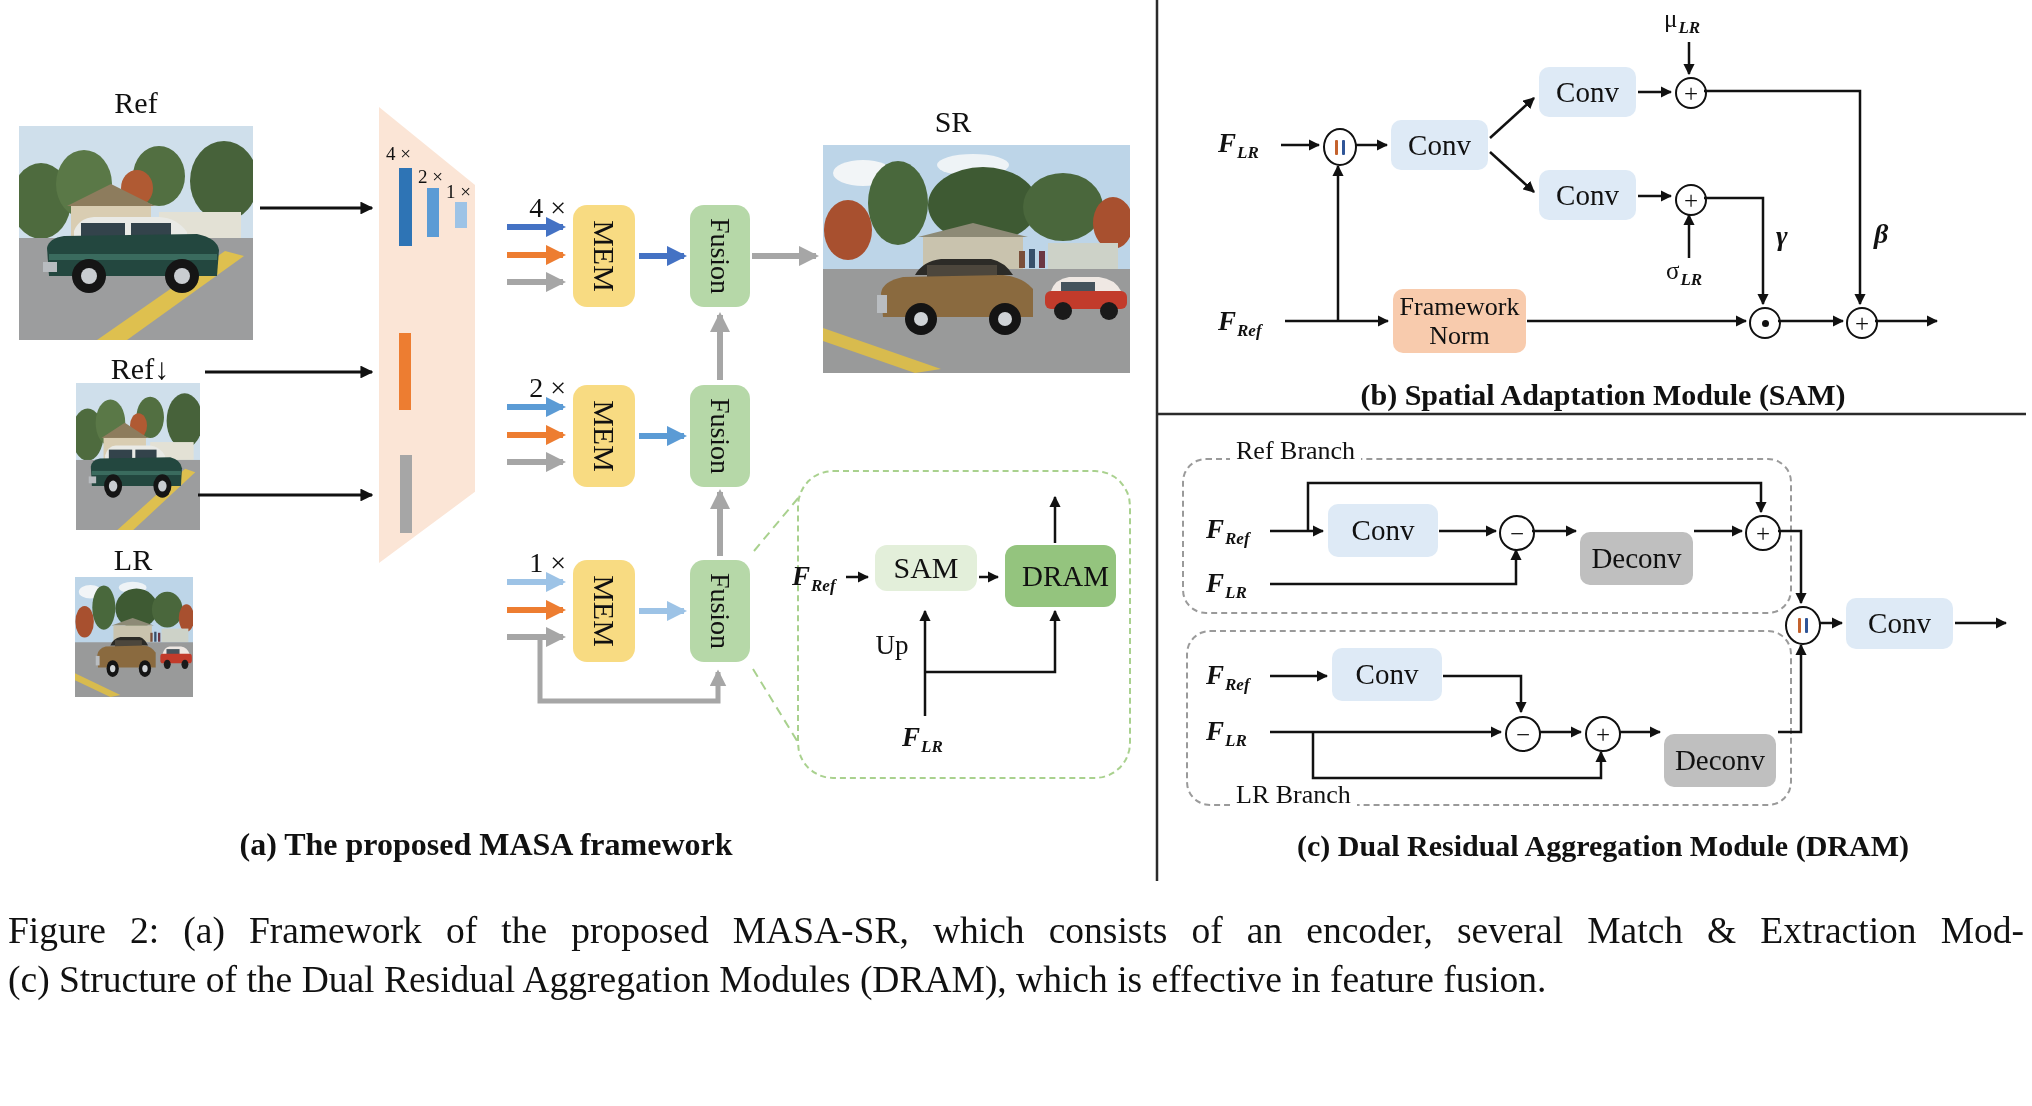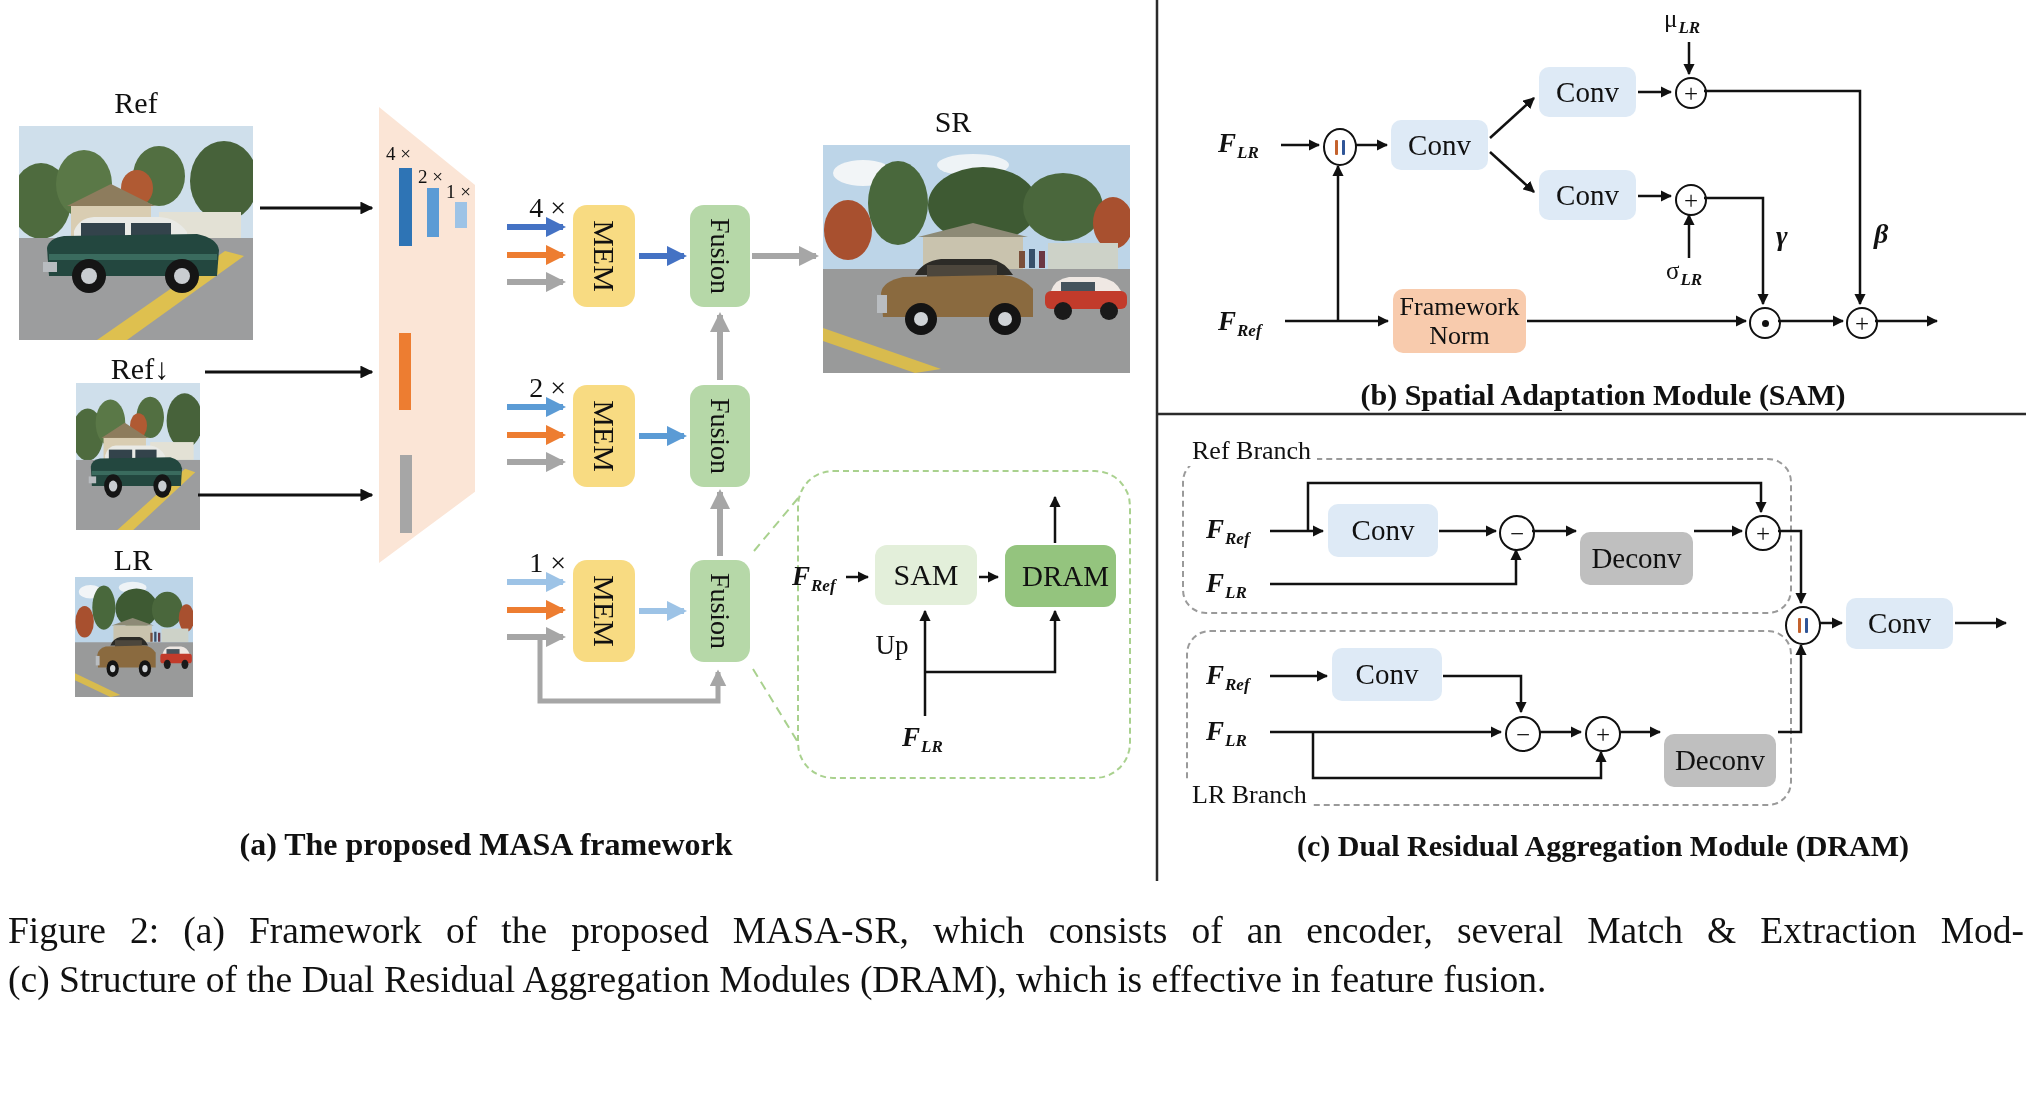--- a/index.html
+++ b/index.html
@@ -17,21 +17,21 @@
   .fusion{background:#B6D8A8;border-radius:14px;}
   .convb{background:#DEEAF6;border-radius:10px;font-size:29px;}
   .deconvb{background:#BFBFBF;border-radius:10px;font-size:29px;margin-top:28px;}
   .inorm{background:#F8CBAD;border-radius:10px;font-size:26px;line-height:29px;text-align:center;flex-direction:column;}
   .samb{background:#E3EFDA;border-radius:12px;font-size:30px;}
   .dramb{background:#94C47E;border-radius:12px;font-size:29px;padding-left:10px;}
   .encoder{position:absolute;background:#FBE5D6;clip-path:polygon(0 0,100% 17.1%,100% 84.4%,0 100%);z-index:1;}
   .bar{position:absolute;z-index:2;}
   .dashbox{position:absolute;border:2px dashed #A9D18E;border-radius:36px;z-index:1;}
   .dashbox2{position:absolute;border:2px dashed #9a9a9a;border-radius:24px;z-index:1;}
-  .branchlab{position:absolute;font-size:26px;background:#fff;padding:0 6px;z-index:3;white-space:nowrap;}
+  .branchlab{position:absolute;font-size:26px;background:#fff;padding:0 6px;z-index:3;white-space:nowrap;margin-left:44px;}
   .circle{position:absolute;border:2.5px solid #101010;border-radius:50%;background:#fff;display:flex;
           align-items:center;justify-content:center;z-index:4;font-size:25px;line-height:1;}
   .mlabel{position:absolute;font-style:italic;font-weight:bold;font-size:27px;z-index:3;white-space:nowrap;}
   .msub{font-size:17px;font-style:italic;font-weight:bold;vertical-align:-6px;margin-left:1px;}
   .greeklab{position:absolute;font-style:italic;font-weight:bold;font-size:28px;z-index:3;}
   .gbase{font-style:normal;font-weight:normal;font-size:25px;}
   .dotglyph{width:7px;height:7px;background:#111;border-radius:50%;}
   .cbar{width:3px;height:15px;border-radius:1px;}
   .cbar.l{background:#C4622D;margin-right:4px;}
   .cbar.r{background:#2F5597;}
@@ -155,21 +155,21 @@
   <div class="rowlab" style="left:502px;top:547px;">1 ×</div>
   <div class="box mem" style="left:573px;top:560px;width:62px;height:102px;">
       <span class="vspan">MEM</span>
     </div>
   <div class="box fusion" style="left:690px;top:560px;width:60px;height:102px;">
       <span class="vspan" style="font-size:28px;">Fusion</span>
     </div>
 
   <div class="dashbox" style="left:797px;top:470px;width:330px;height:305px;"></div>
   <div class="mlabel" style="left:792px;top:561px;"><span>F</span><span class="msub">Ref</span></div>
-  <div class="box samb" style="left:875px;top:545px;width:102px;height:60px;">SAM</div>
+  <div class="box samb" style="left:875px;top:545px;width:102px;height:46px;">SAM</div>
   <div class="box dramb" style="left:1005px;top:545px;width:101px;height:62px;">DRAM</div>
   <div class="plabel" style="left:864px;top:630px;width:56px;font-size:27px;">Up</div>
   <div class="mlabel" style="left:902px;top:722px;"><span>F</span><span class="msub">LR</span></div>
 
   <div class="pcap" style="left:80px;top:826px;width:780px;font-size:32px;">(a) The proposed MASA framework</div>
 
   <div class="mlabel" style="left:1218px;top:128px;"><span>F</span><span class="msub">LR</span></div>
   <div class="circle" style="left:1323px;top:128px;width:30px;height:34px;">
     <span class="cbar l"></span>
       <span class="cbar r"></span>

